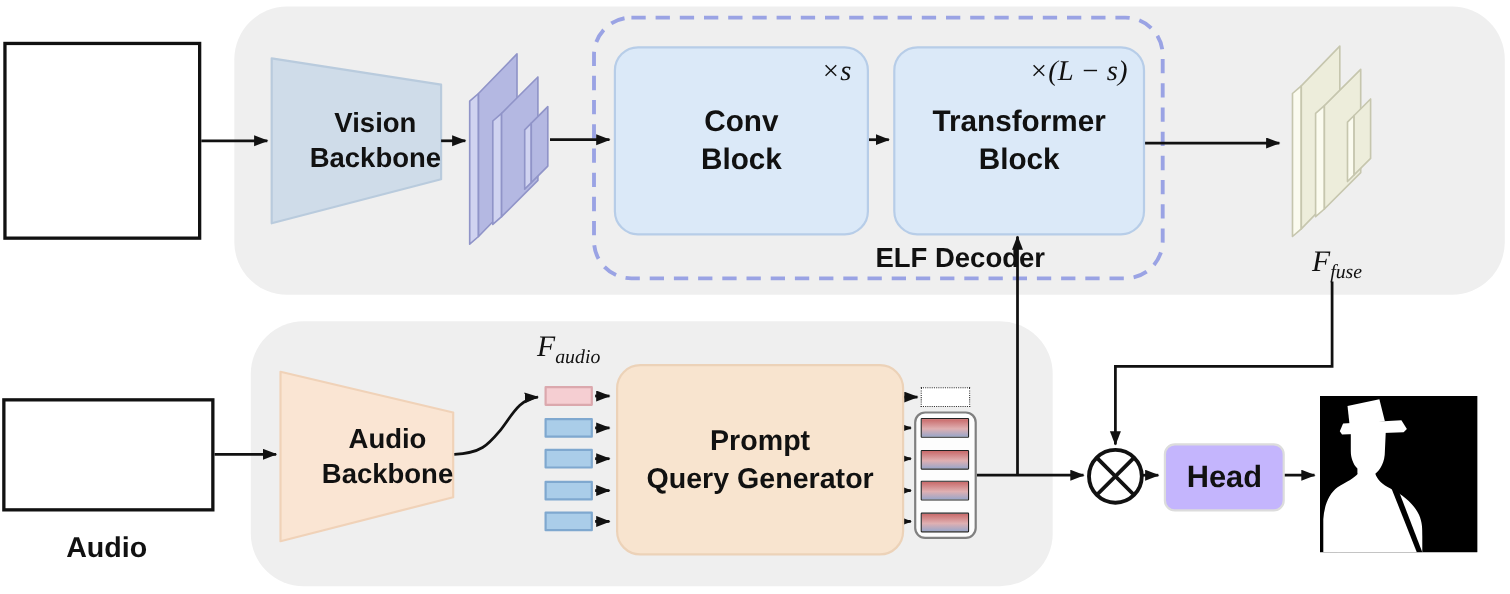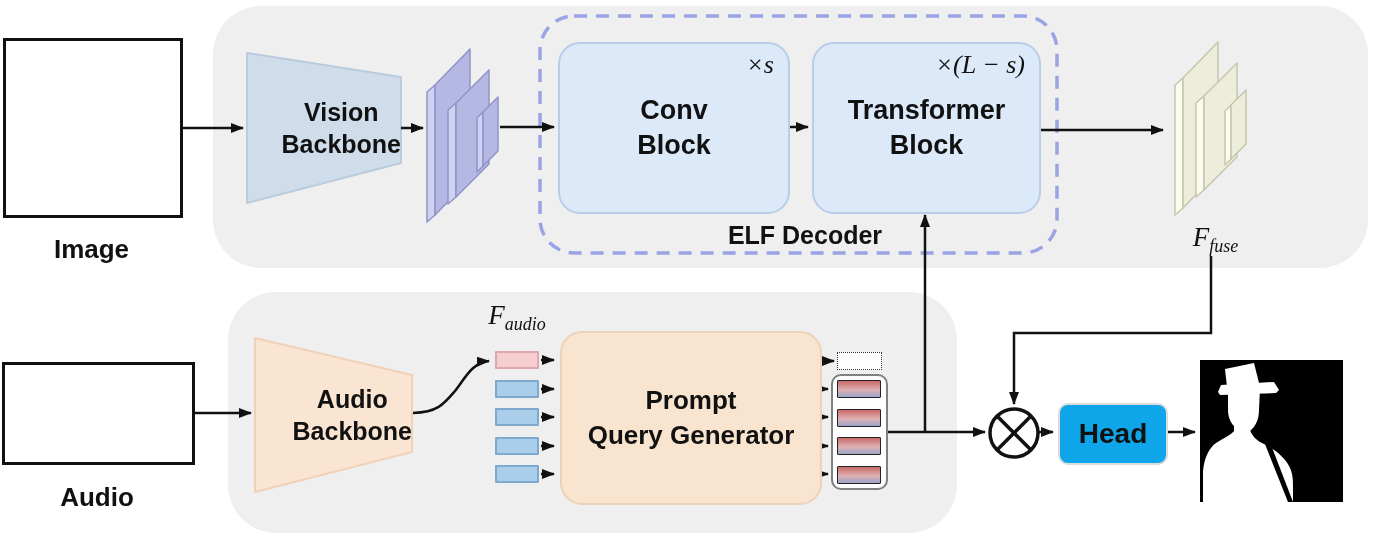--- a/index.html
+++ b/index.html
@@ -16,31 +16,31 @@
   .node{position:absolute;z-index:3;display:flex;align-items:center;justify-content:center;text-align:center;}
   .blk{background:#dbe9f8;border:2px solid #b7cde8;border-radius:22px;}
   .blk .lines{font-weight:bold;font-size:27px;line-height:1.3;}
   .mult{position:absolute;top:6px;right:14px;font-family:"Liberation Serif",serif;font-style:italic;font-size:26px;font-weight:normal;}
   #conv-block{left:558px;top:42px;width:228px;height:168px;}
   #transformer-block{left:812px;top:42px;width:225px;height:168px;}
 
   #pqg{left:560px;top:331px;width:258px;height:170px;background:#f8e4cf;border:2px solid #ecd2b8;border-radius:22px;}
   #pqg .lines{font-weight:bold;font-size:26px;line-height:1.35;}
 
-  #head-box{left:1058px;top:403px;width:106px;height:58px;background:#0ea5e9;border:2px solid #dcdcdc;border-radius:10px;font-weight:bold;font-size:28px;}
+  #head-box{left:1058px;top:403px;width:106px;height:58px;background:#c4b5fd;border:2px solid #dcdcdc;border-radius:10px;font-weight:bold;font-size:28px;}
 
   .io-box{position:absolute;background:#ffffff;border:3px solid #111;z-index:3;}
   #image-box{left:3px;top:38px;width:174px;height:174px;}
   #audio-box{left:2px;top:362px;width:187px;height:97px;}
 
   .caption{position:absolute;z-index:3;font-weight:bold;font-size:26px;text-align:center;}
   #cap-image{left:3px;top:234px;width:177px;}
   #cap-audio{left:2px;top:482px;width:190px;}
   #cap-seg{left:1171px;top:503px;width:200px;}
-  #cap-elf{left:660px;top:221px;width:290px;z-index:3;position:absolute;text-align:center;font-weight:bold;font-size:25px;}
+  #cap-elf{left:660px;top:221px;width:290px;z-index:3;position:absolute;text-align:right;font-weight:bold;font-size:25px;}
 
   .trap-label{z-index:3;font-weight:bold;font-size:25px;line-height:1.3;justify-content:flex-end;}
   #vb-label{left:247px;top:53px;width:154px;height:150px;}
   #ab-label{left:255px;top:338px;width:157px;height:154px;}
 
   .mathlab{position:absolute;z-index:3;font-family:"Liberation Serif",serif;font-style:italic;font-size:27px;text-align:center;}
   .mathlab sub{font-size:18px;font-style:italic;}
   #f-visual{left:398px;top:224px;width:120px;}
   #f-audio{left:462px;top:300px;width:110px;}
   #f-fuse{left:1158px;top:222px;width:115px;}
@@ -128,21 +128,20 @@
 
     <g stroke="#111" stroke-width="3.5" fill="#fff">
       <circle cx="1014" cy="433" r="24"></circle>
       <line x1="997" y1="416" x2="1031" y2="450"></line>
       <line x1="1031" y1="416" x2="997" y2="450"></line>
     </g>
   </svg>
 
   <div class="io-box" id="image-box"></div>
   <div class="io-box" id="audio-box"></div>
-  <div class="caption" id="cap-image">Image</div>
   <div class="caption" id="cap-audio">Audio</div>
 
   <div class="node trap-label" id="vb-label">
     <div><span>Vision</span><br>
          <span>Backbone</span></div>
   </div>
   <div class="node trap-label" id="ab-label">
     <div><span>Audio</span><br>
          <span>Backbone</span></div>
   </div>

